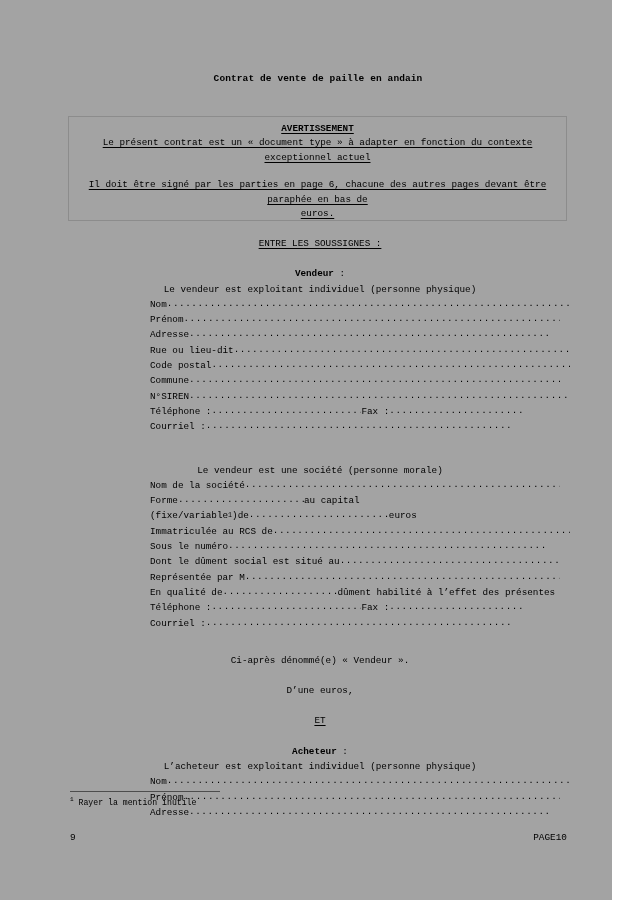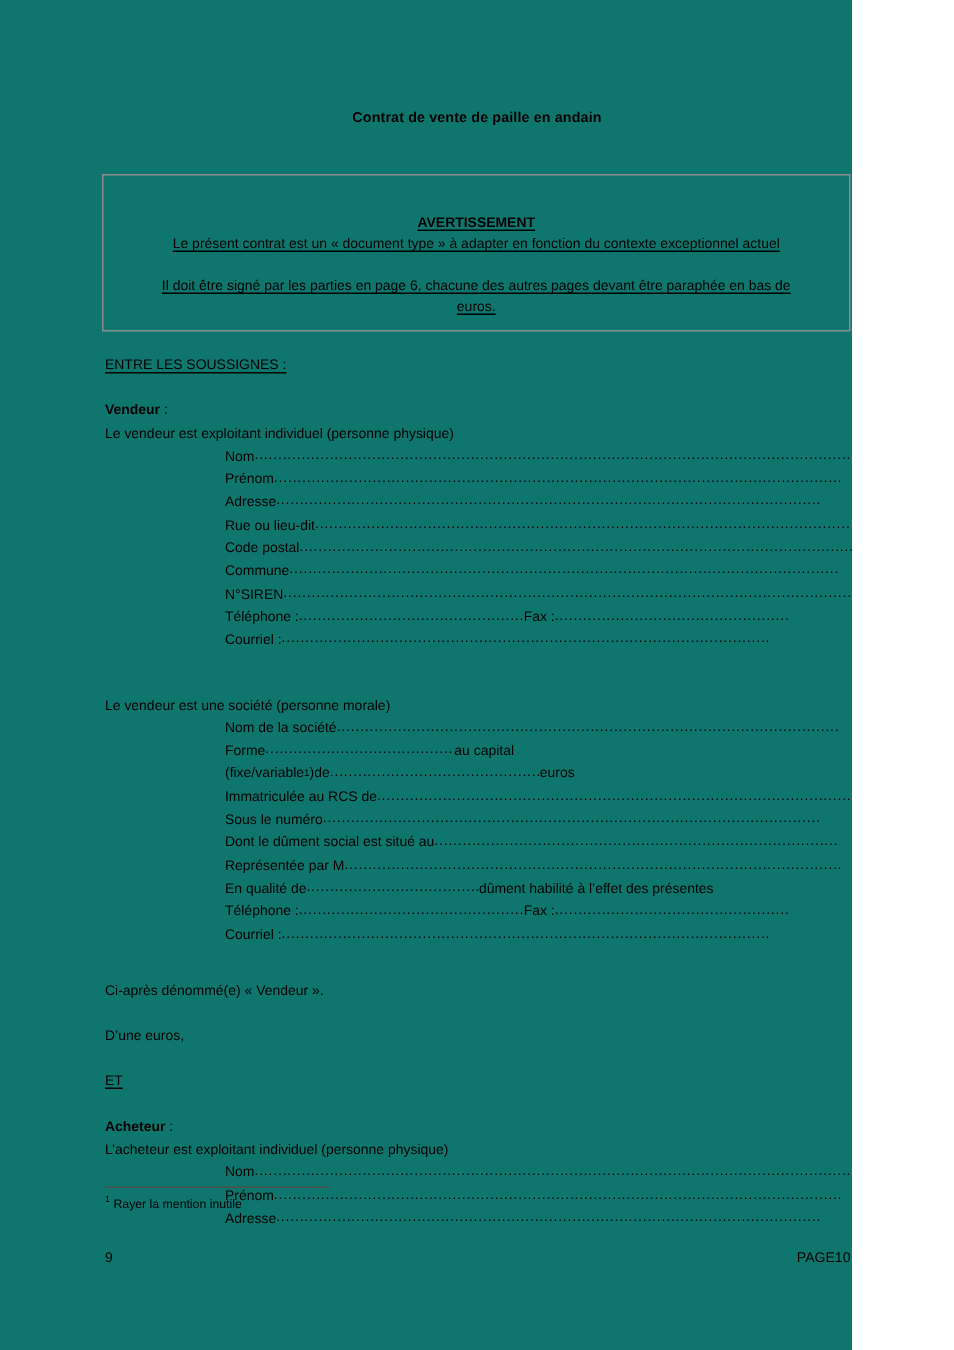--- a/index.html
+++ b/index.html
@@ -6,45 +6,46 @@
     margin: 0;
     padding: 0;
     background: #ffffff;
   }
   body {
     font-family: "Liberation Sans", sans-serif;
     color: #000000;
   }
   .page {
     position: relative;
-    width: 568px;
+    width: 612px;
     height: 900px;
-    background: #0f766e;
+    background: #a3a3a3;
     overflow: hidden;
     box-sizing: border-box;
+    font-family: Liberation Mono, monospace;
   }
   .doc-title {
     position: absolute;
     top: 73px;
     left: 0;
     width: 636px;
     text-align: center;
     font-size: 9.5px;
     font-weight: bold;
     letter-spacing: 0.1px;
   }
   .warning-box {
     position: absolute;
     left: 68px;
     top: 116px;
     width: 499px;
     height: 105px;
     border: 1px solid #8c8c8c;
     box-sizing: border-box;
-    padding: 24px 9px 0 9px;
+    padding: 5px 9px 0 9px;
   }
   .warning-line {
     text-align: center;
     font-size: 9.3px;
     line-height: 14.4px;
     text-decoration: underline;
     text-underline-offset: 1.5px;
   }
   .warning-line.heading {
     font-weight: bold;
@@ -56,20 +57,21 @@
     position: absolute;
     left: 70px;
     top: 236px;
     width: 500px;
     font-size: 9.3px;
     line-height: 15.3px;
   }
   .blk {
     margin: 0;
     padding: 0;
+    text-align: center;
   }
   .u {
     text-decoration: underline;
     text-underline-offset: 1.5px;
   }
   .b {
     font-weight: bold;
   }
   .spacer-md { height: 15px; }
   .spacer-lg { height: 22px; }

